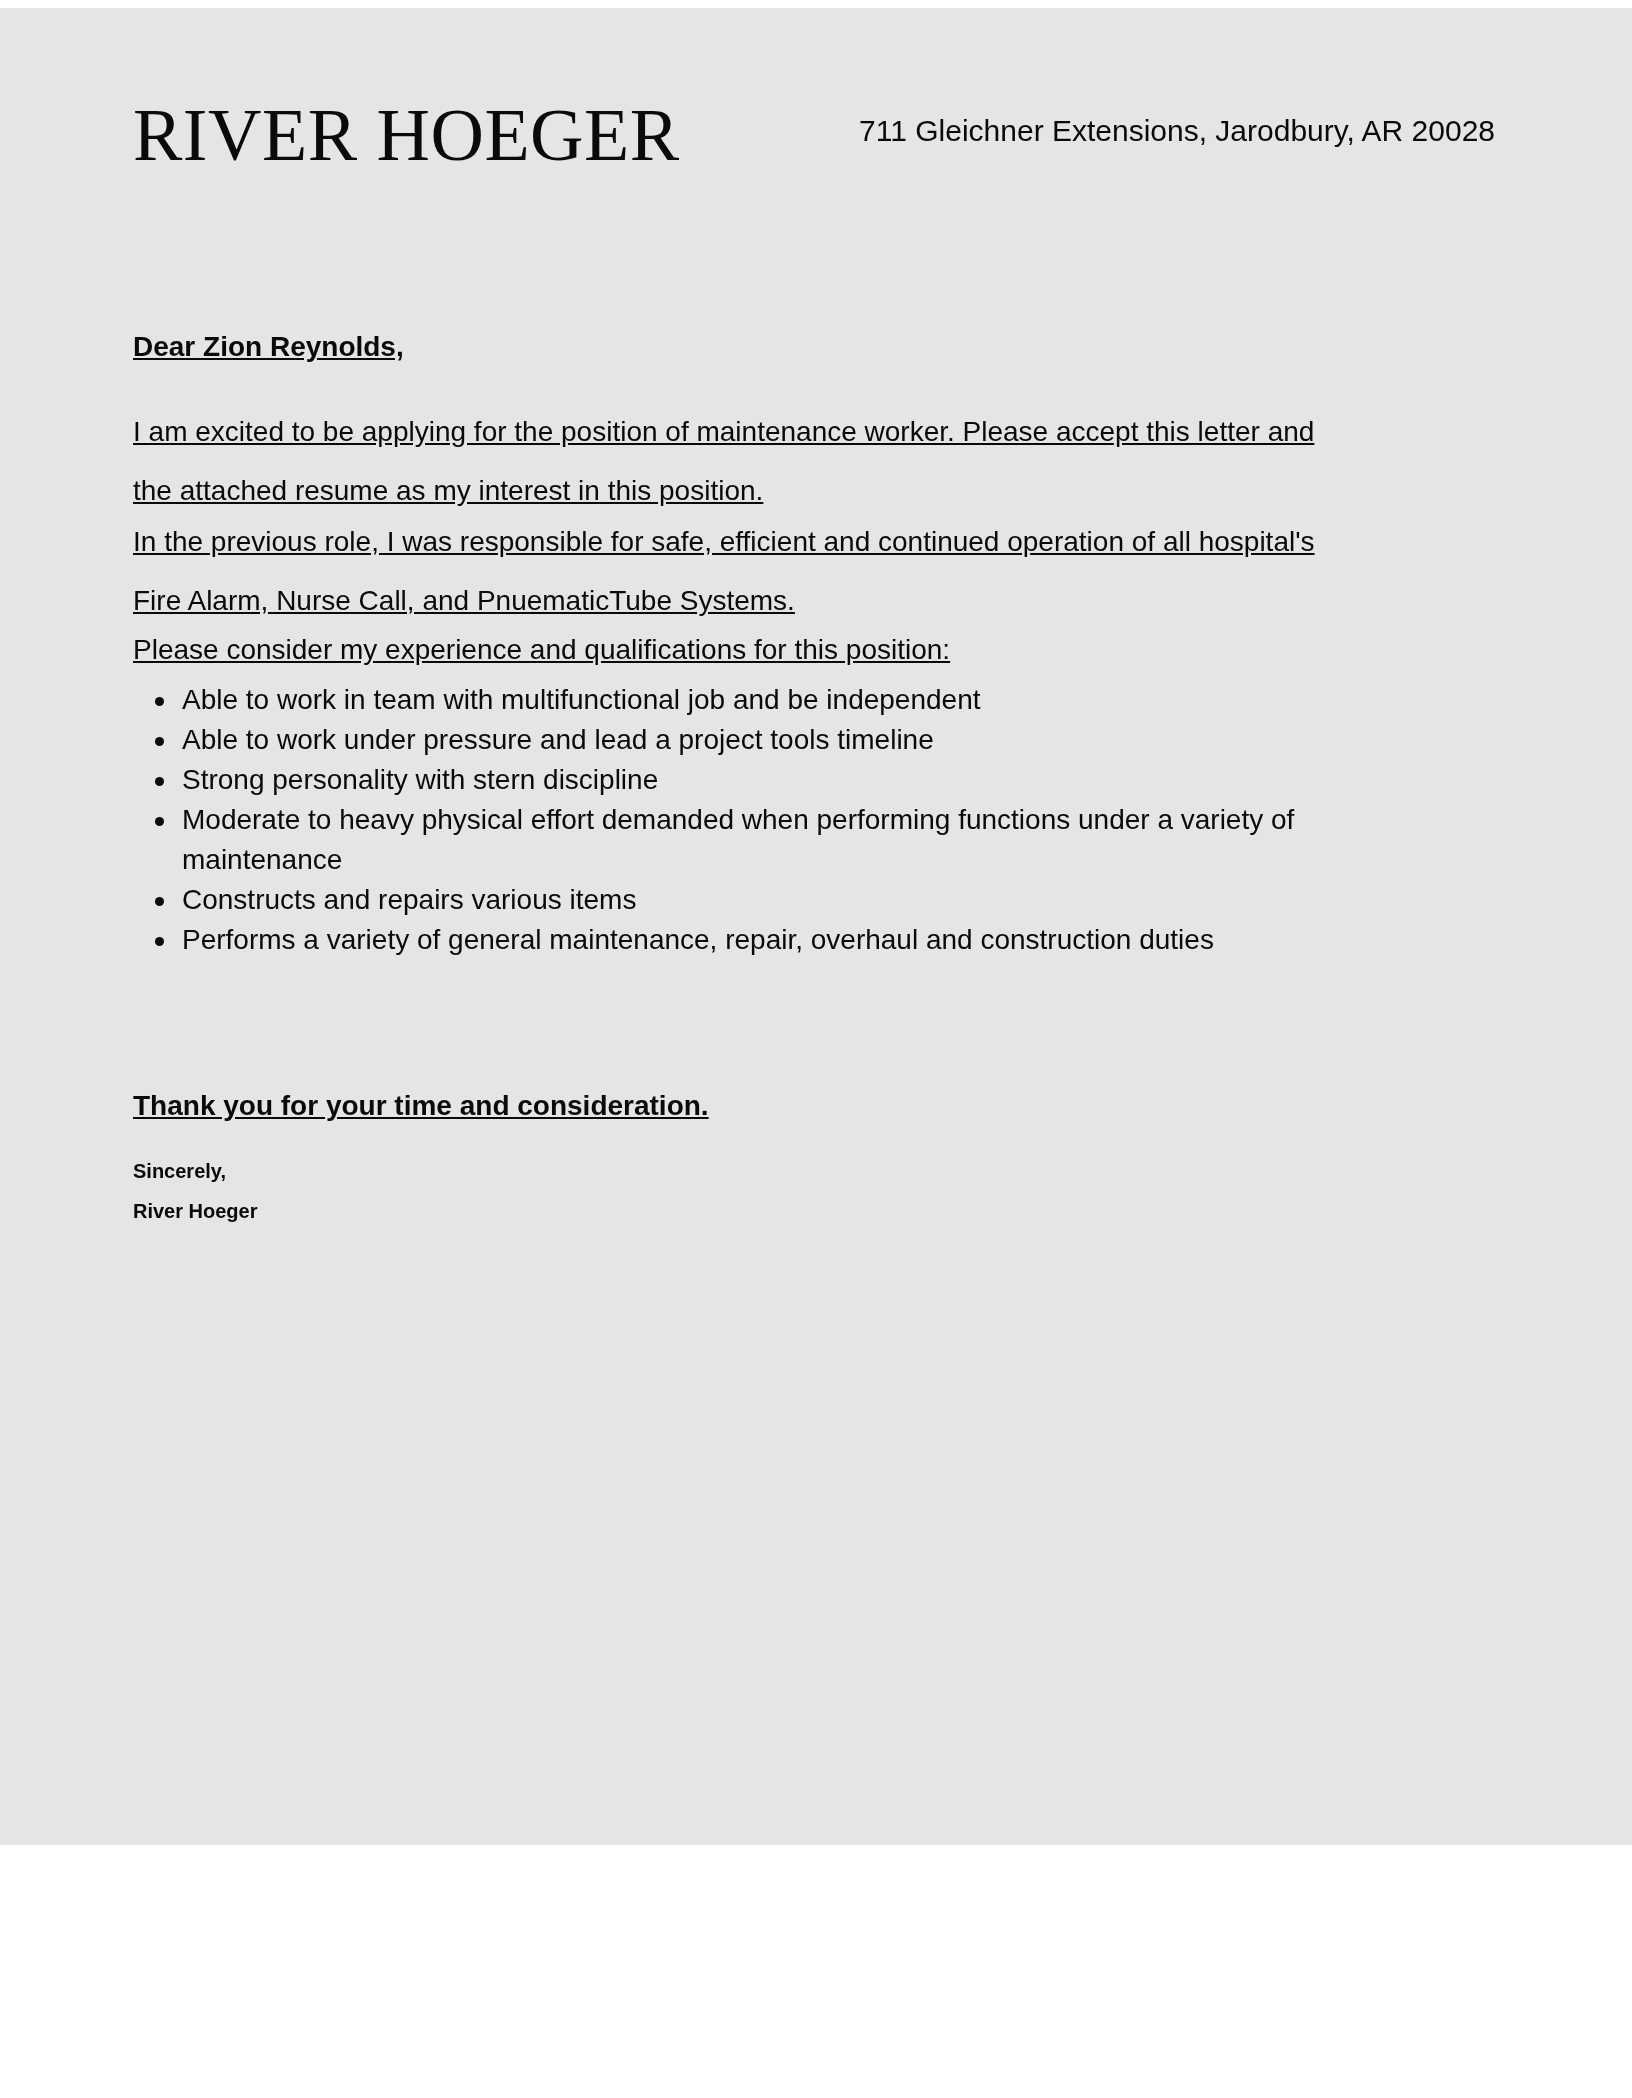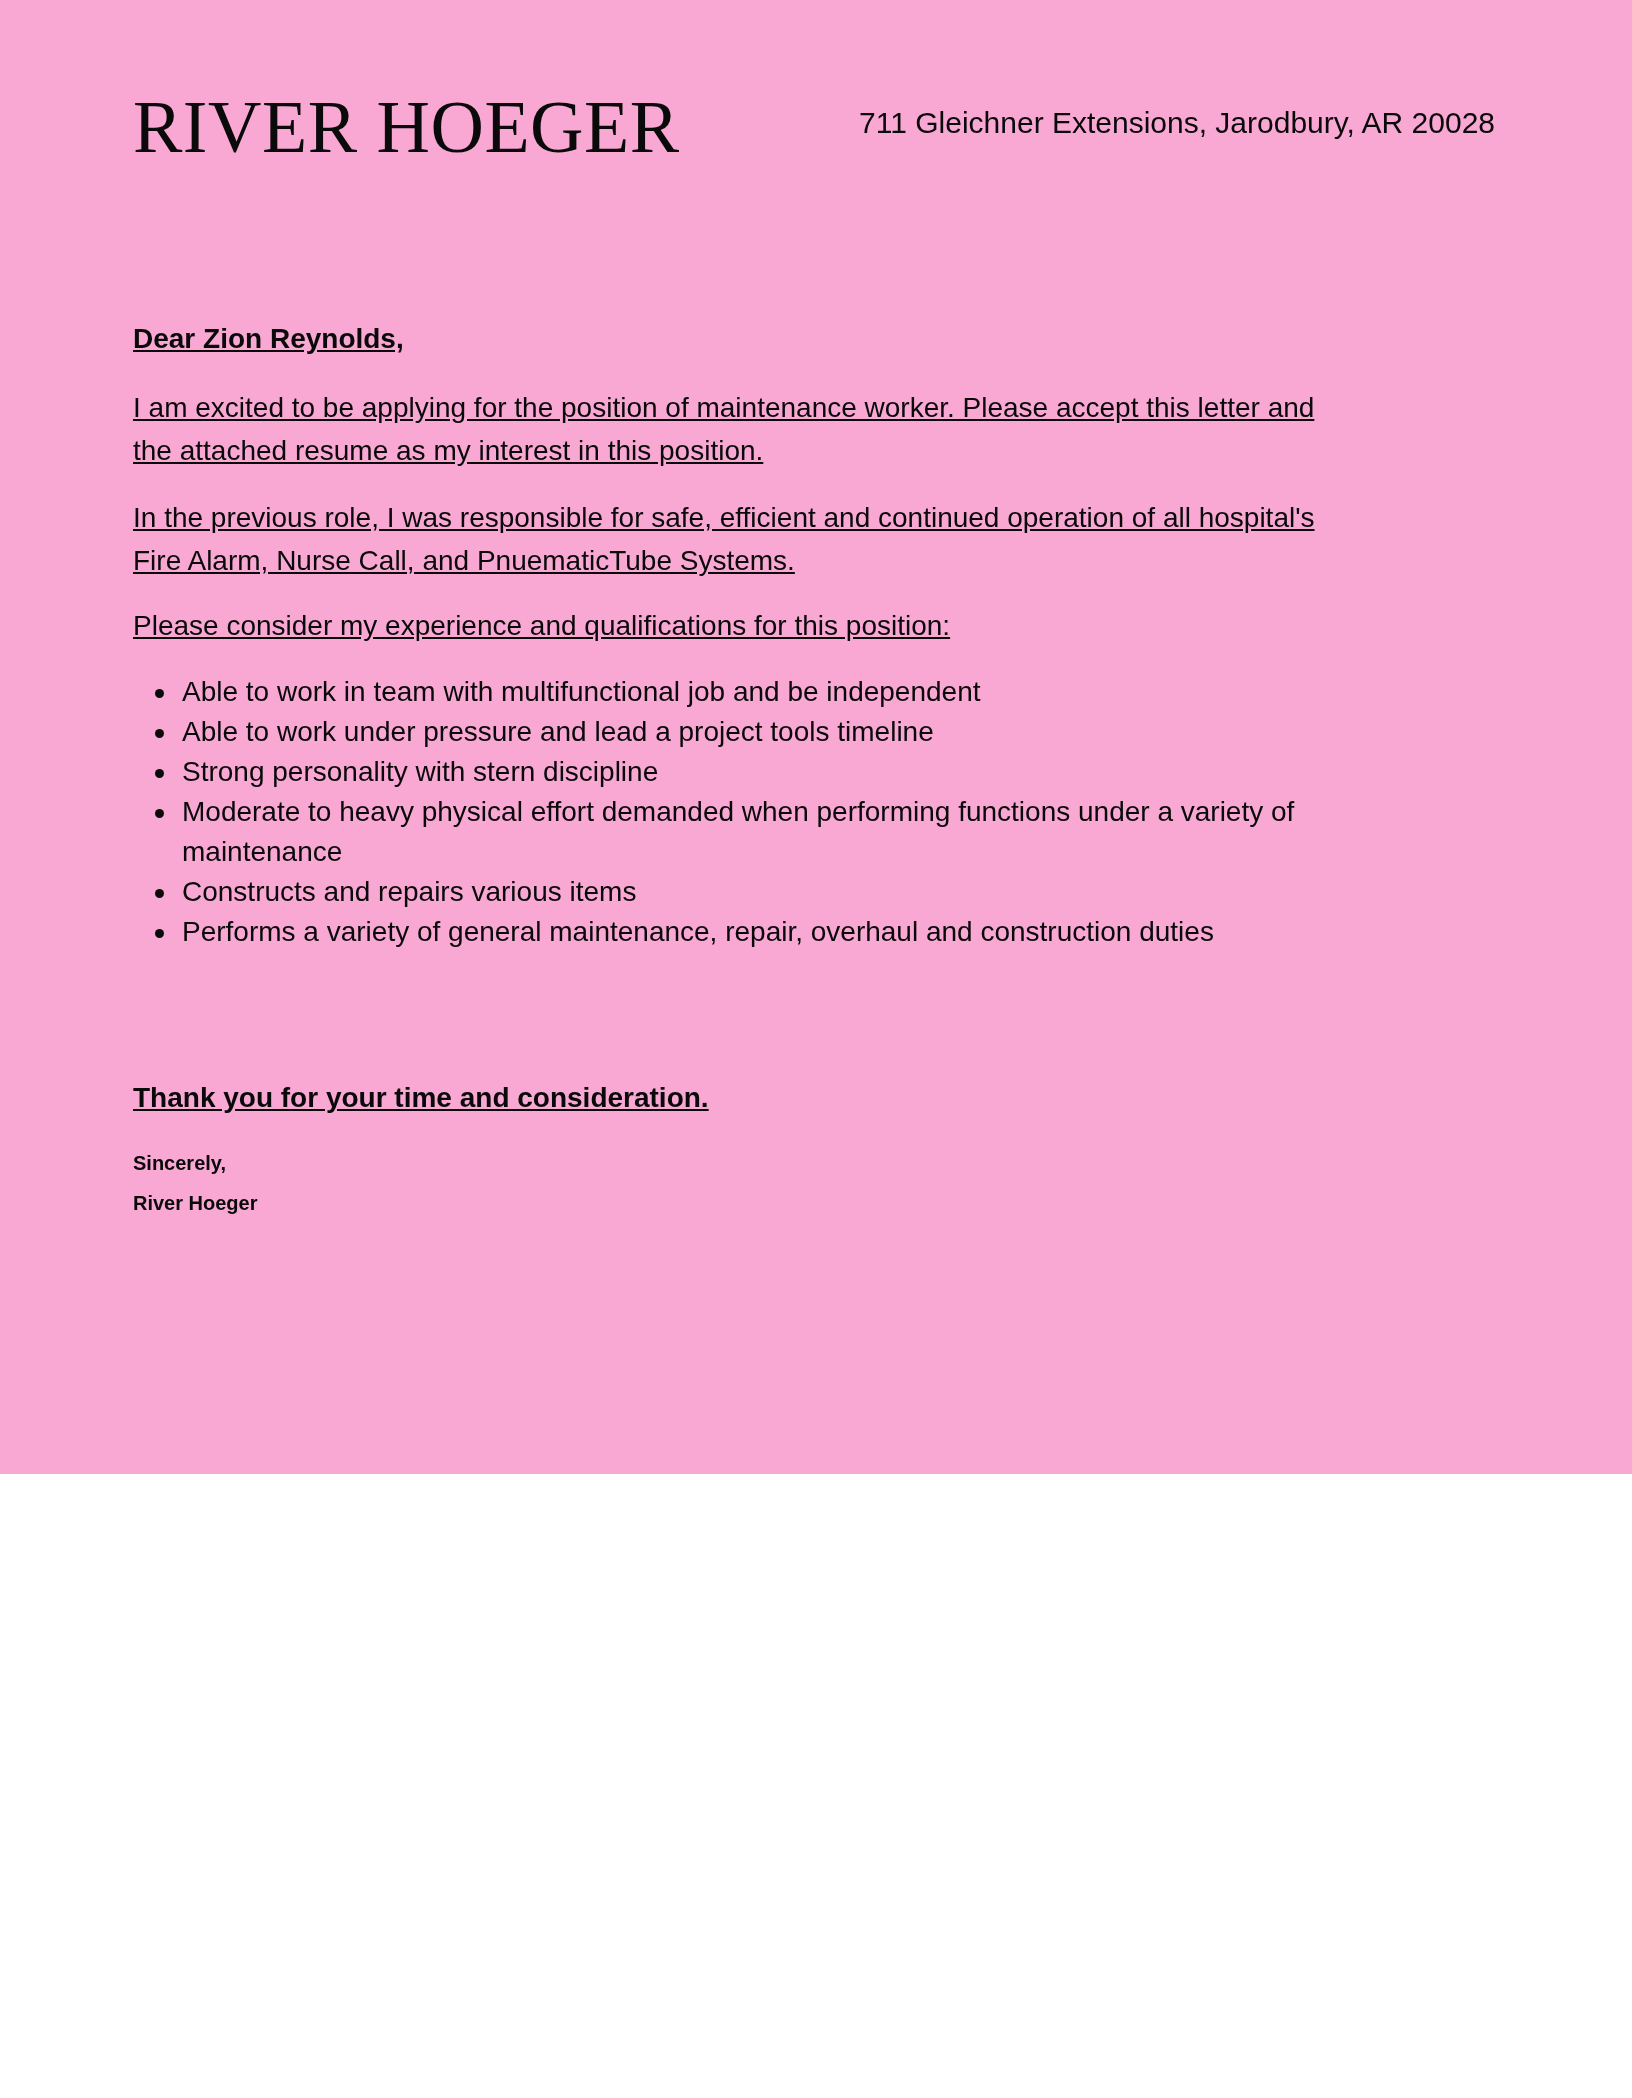--- a/index.html
+++ b/index.html
@@ -1,35 +1,35 @@
 <!DOCTYPE html>
 <html><head>
 <meta charset="utf-8">
 <style>
   html, body { margin: 0; padding: 0; background: #ffffff; }
   body {
     width: 1632px; height: 2098px; position: relative; overflow: hidden;
     color: #0a0a0a;
     font-family: "Liberation Sans", sans-serif;
   }
-  .page { position: absolute; left: 0; top: 0; width: 1632px; height: 1474px; background: #f9a8d4; }
+  .page { position: absolute; left: 0; top: 8px; width: 1632px; height: 1837px; background: #e5e5e5; }
 
   .name {
     position: absolute; left: 133px; top: 90px;
     font-family: "Liberation Serif", serif;
     font-size: 74px; line-height: 74px; letter-spacing: 0.5px;
     white-space: nowrap; color: #0a0a0a;
   }
   .address {
     position: absolute; right: 137px; top: 108px;
     font-size: 30px; line-height: 30px; white-space: nowrap; color: #0a0a0a;
   }
 
   .block { position: absolute; left: 133px; font-size: 28px; line-height: 43px; white-space: nowrap; text-decoration: underline; }
-  .block .line { display: block; }
+  .block .line { display: block; margin-top: 16px; }
   .bold { font-weight: bold; }
 
   .greeting { top: 317px; }
   .p1 { top: 386px; }
   .p2 { top: 496px; }
   .p3 { top: 604px; }
 
   .list { position: absolute; left: 133px; top: 672px; margin: 0; padding: 0; list-style: none; font-size: 28px; line-height: 40px; }
   .list li { position: relative; padding-left: 49px; white-space: nowrap; }
   .list li .bullet {

